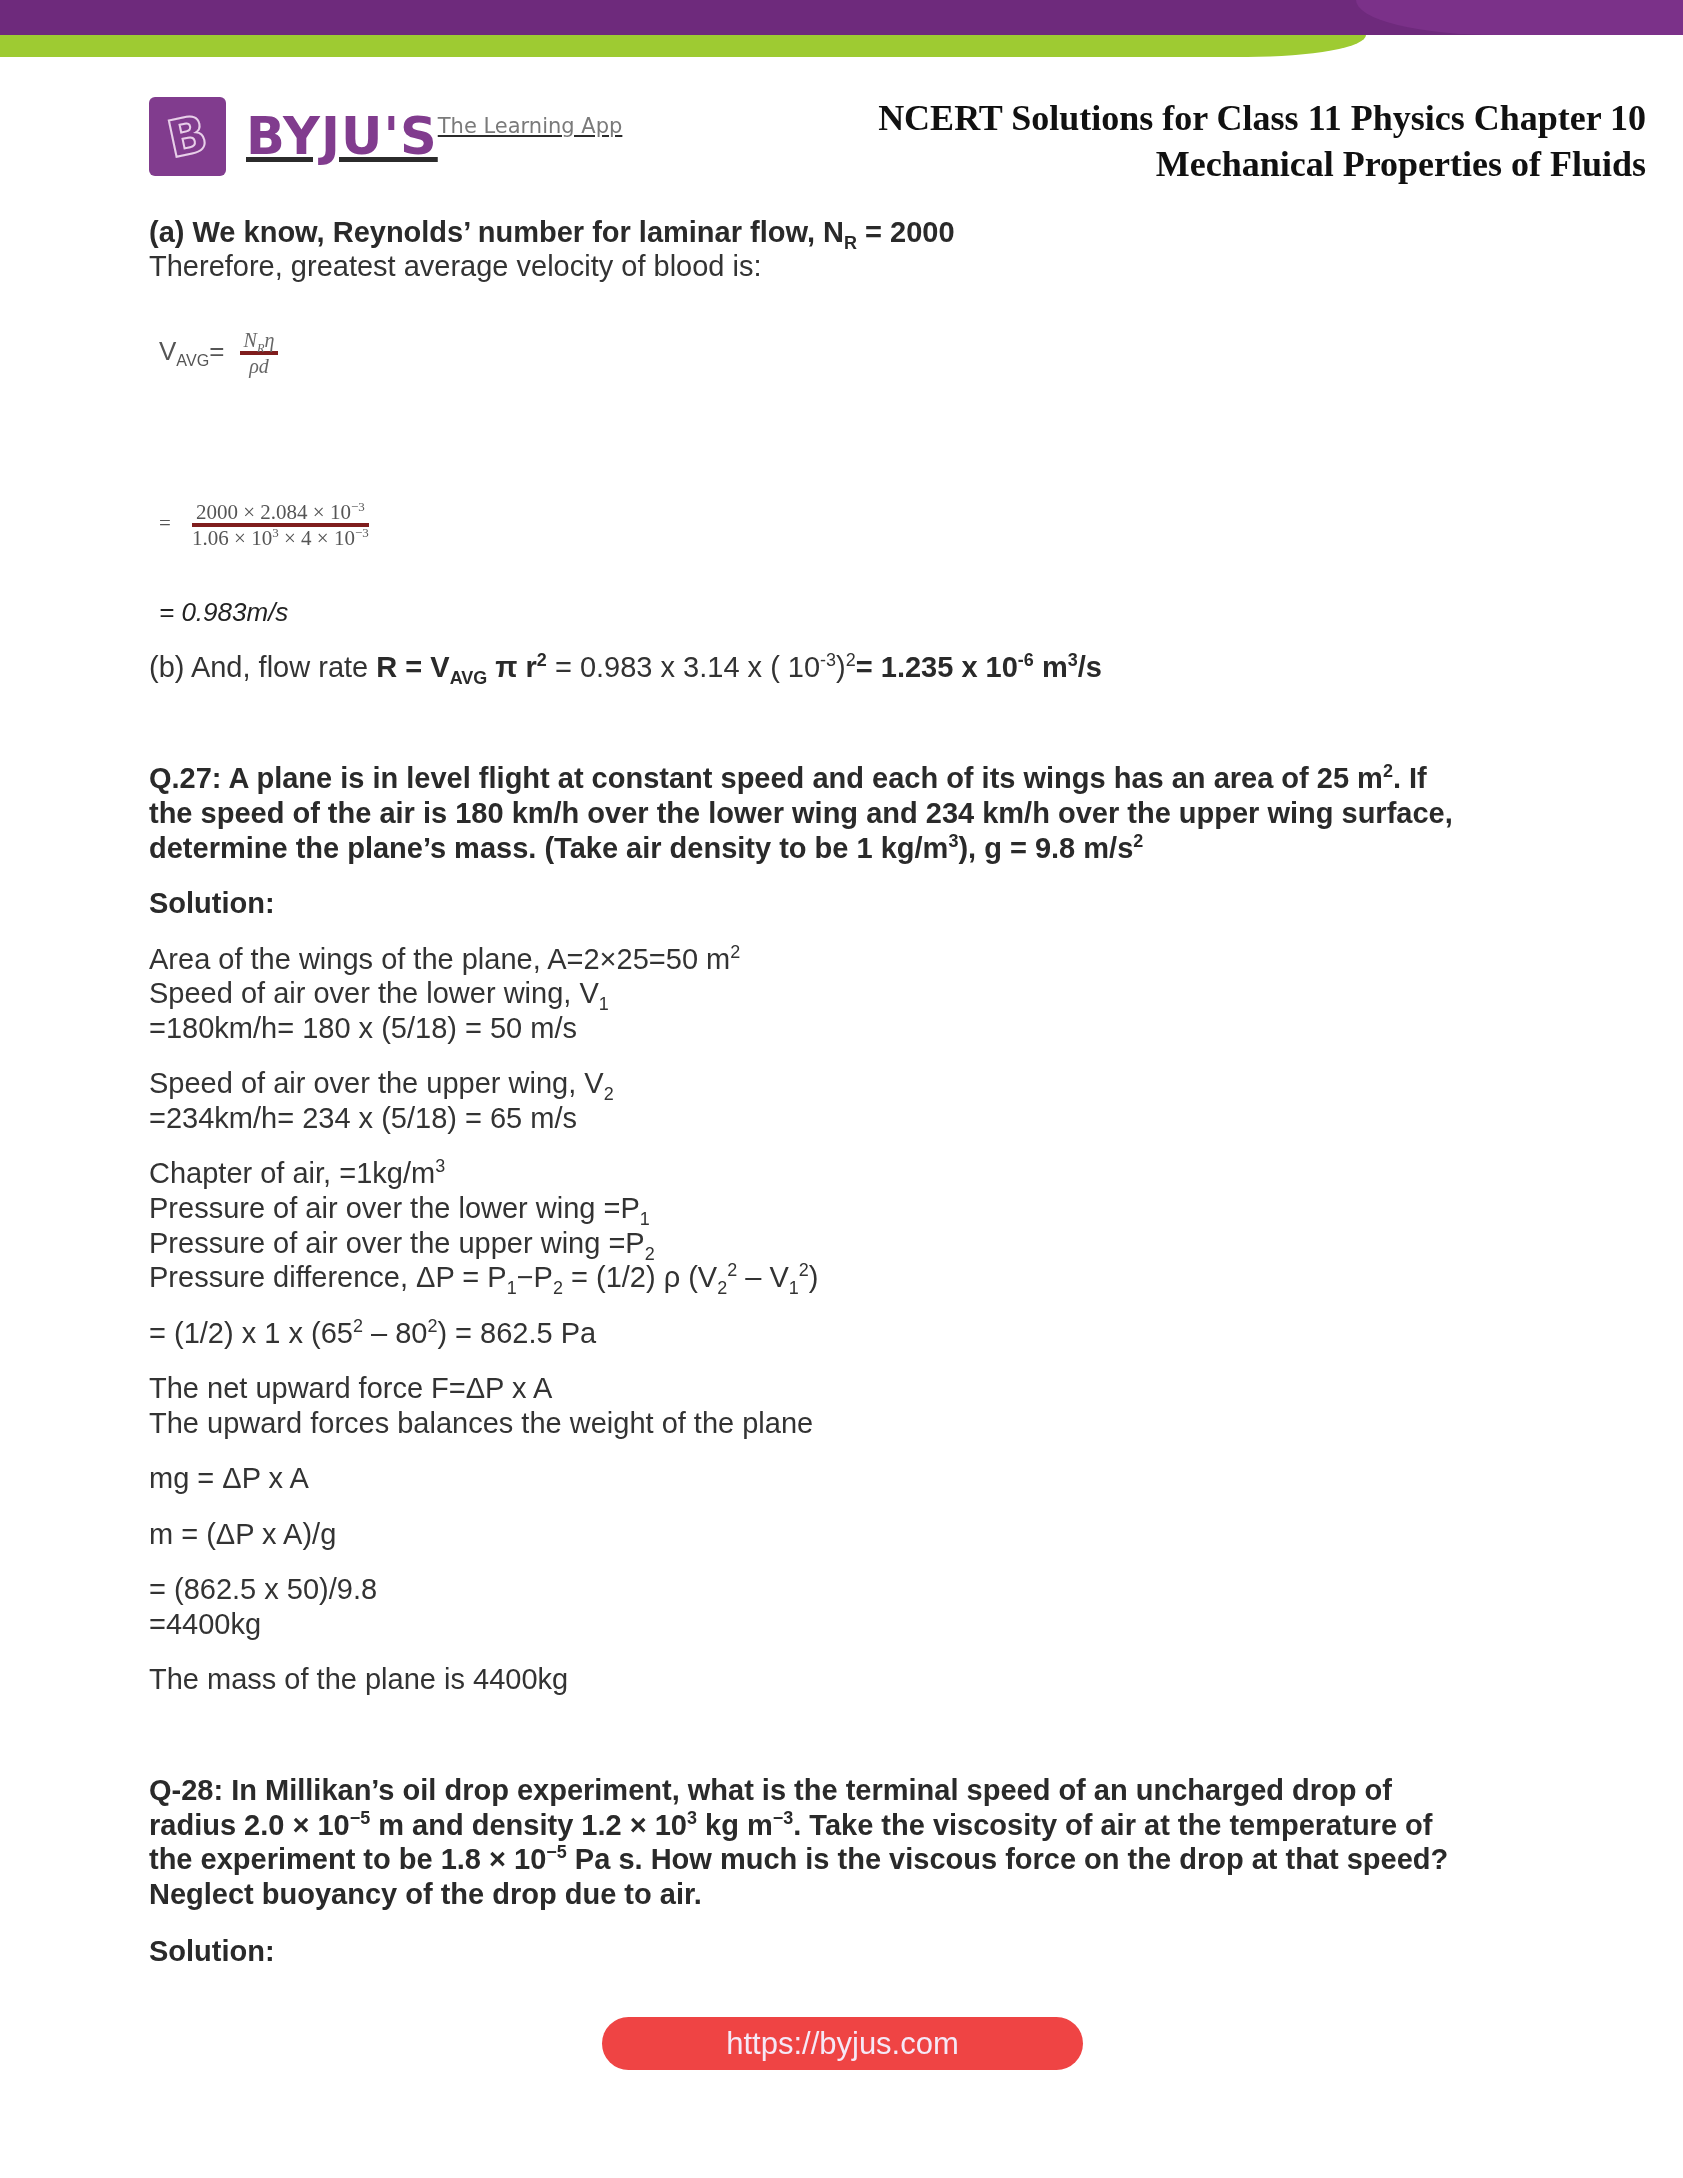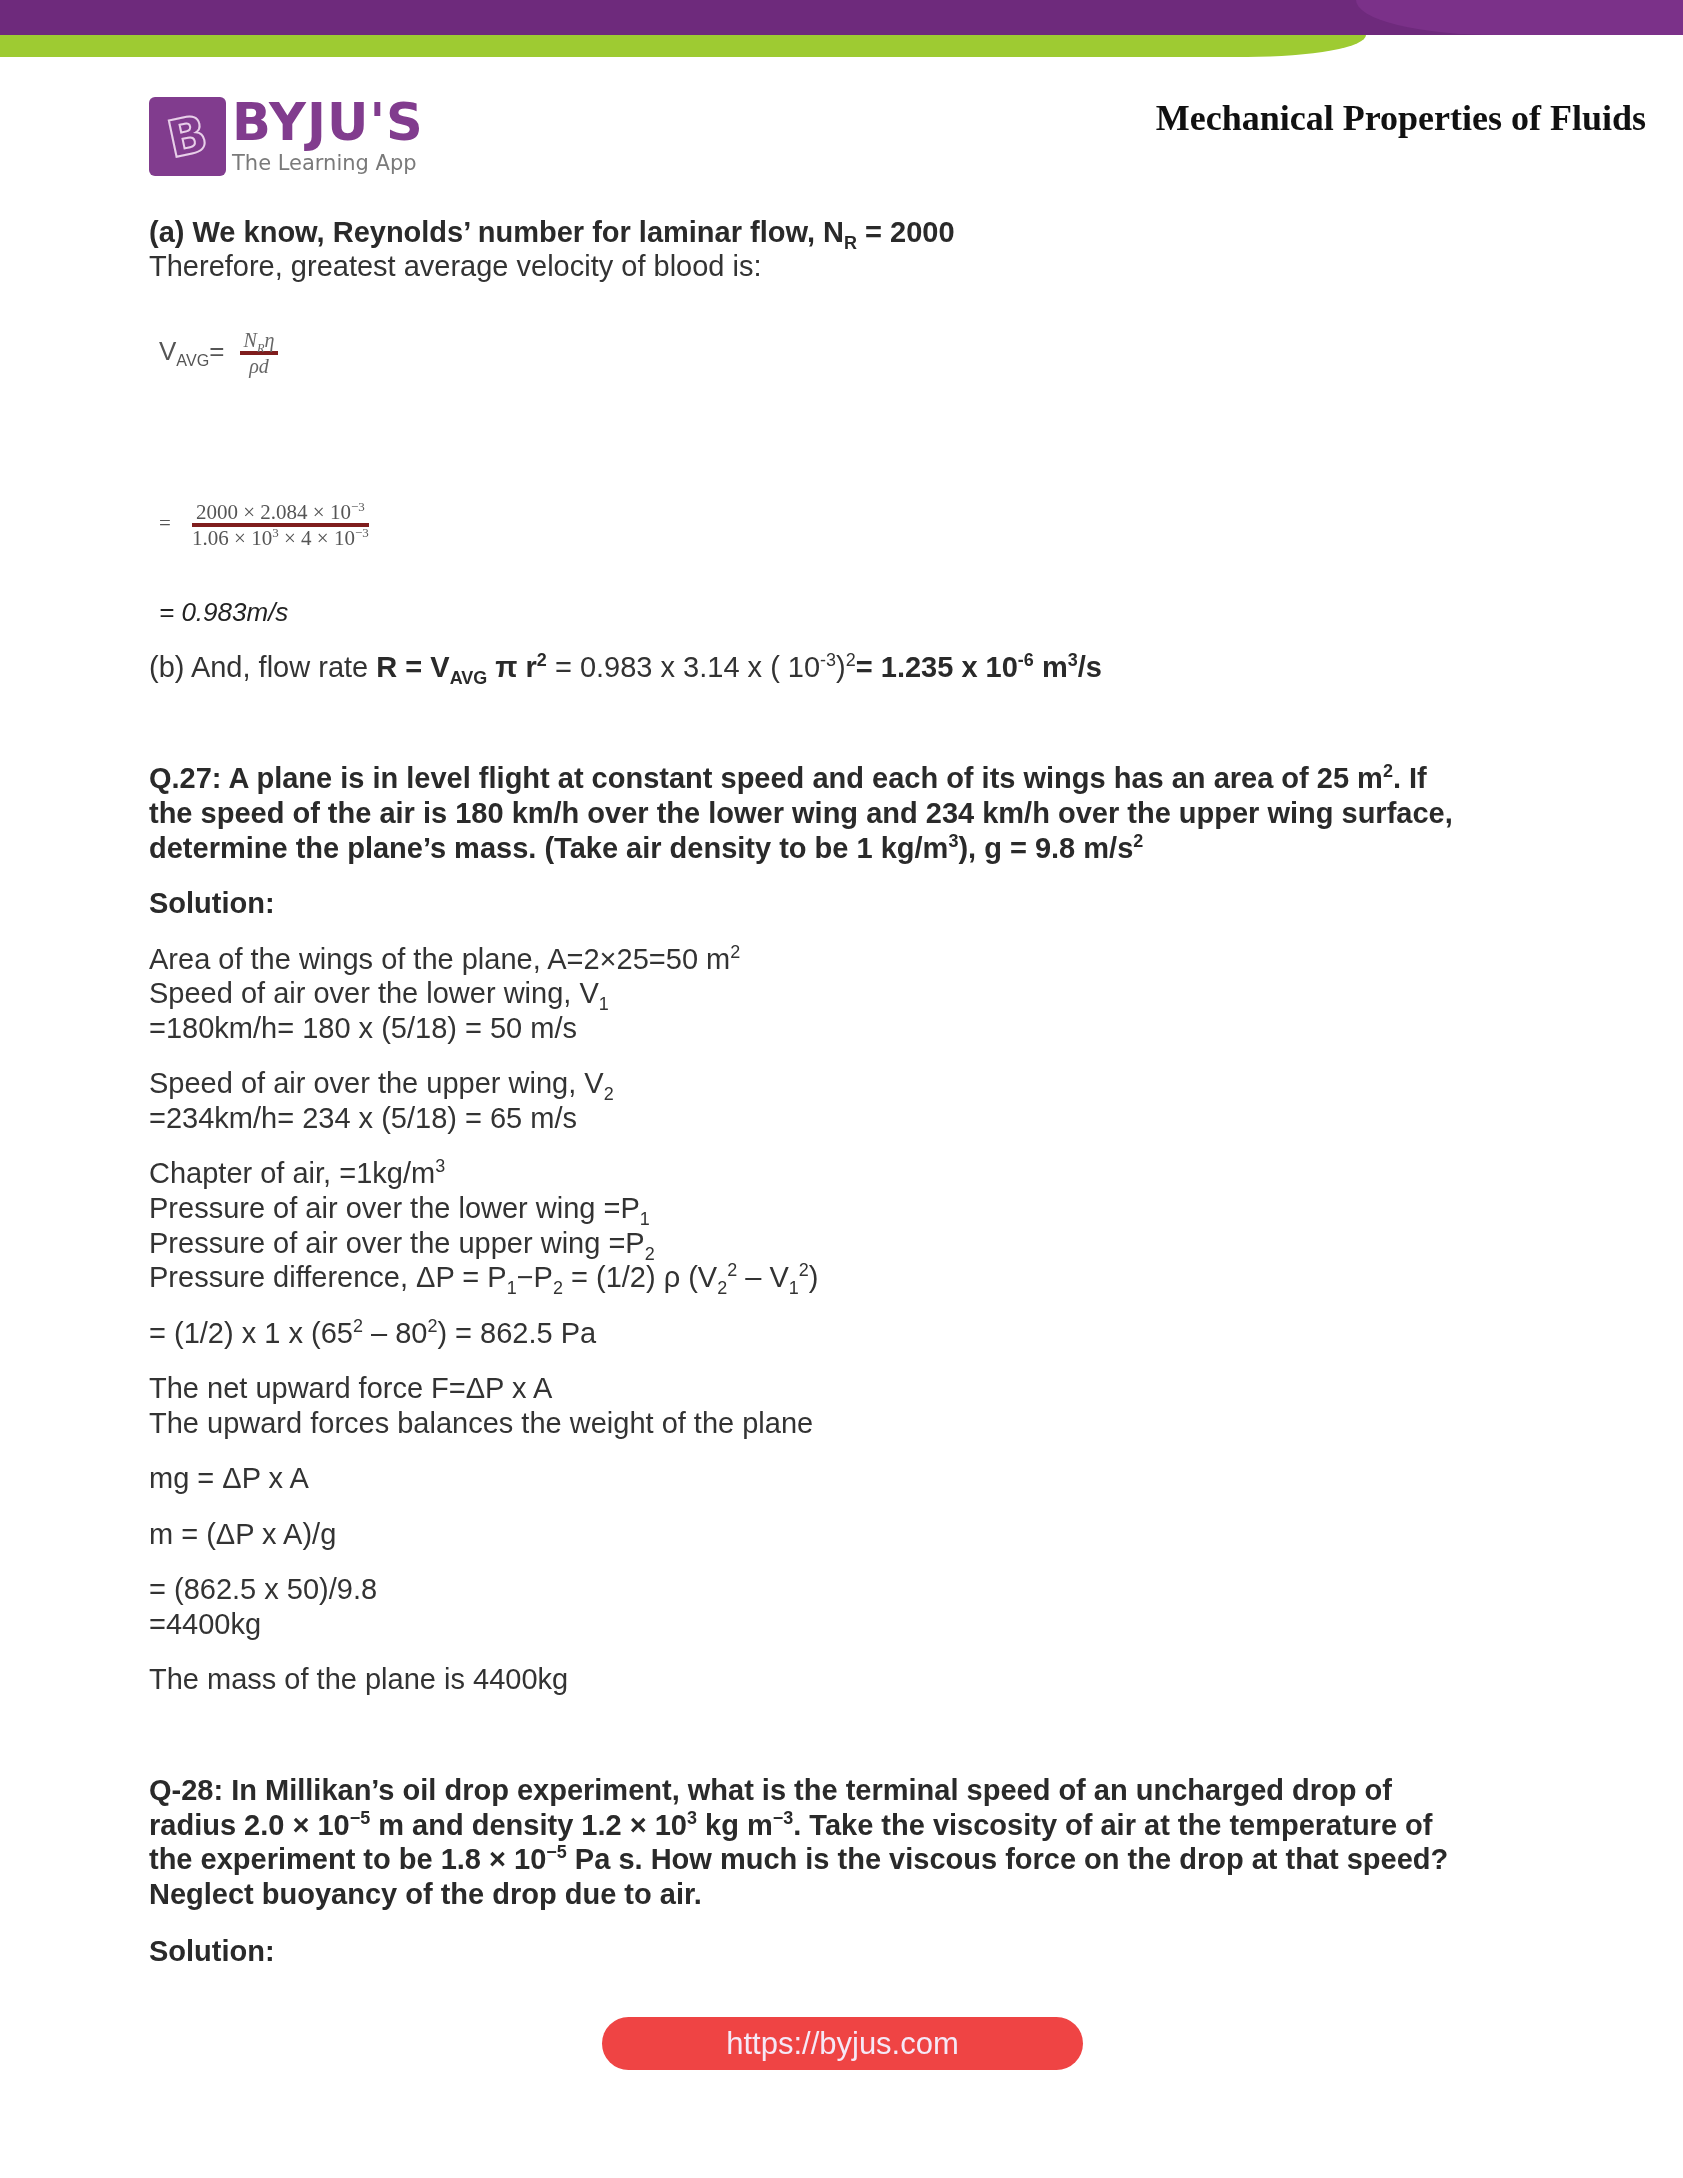--- a/index.html
+++ b/index.html
@@ -14,21 +14,21 @@
                      background: #7b3189; border-bottom-left-radius: 139px 35px; }
   .banner .green { position: absolute; left: 0; top: 35px; width: 1366px; height: 22px;
                    background: #9ecb32; border-bottom-right-radius: 119px 22px; }
 
   
   .logo { position: absolute; left: 149px; top: 97px; display: flex; align-items: center; }
   .logo-mark { width: 77px; height: 79px; background: #813c8e; border-radius: 6px;
                display: flex; align-items: center; justify-content: center; }
   .logo-mark span { font-family: "DejaVu Sans", sans-serif; font-weight: bold; font-size: 51px;
                     color: #813c8e; -webkit-text-stroke: 2px #e8cfe9; transform: rotate(-12deg); }
-  .logo-text { margin-left: 6px; display: flex; flex-direction: column; }
+  .logo-text { margin-left: 20px; display: flex; flex-direction: row; text-decoration: underline; }
   .logo-name { font-family: "DejaVu Sans", sans-serif; font-weight: bold; font-size: 51px;
                color: #813c8e; line-height: 51px; letter-spacing: 1px; }
   .logo-tag { font-family: "DejaVu Sans", sans-serif; font-size: 21px; color: #7a7a7a;
               line-height: 26px; margin-top: 2px; }
 
   .doc-title { position: absolute; right: 37px; top: 95px; text-align: right;
                font-family: "Liberation Serif", serif; font-weight: bold; font-size: 36px;
                line-height: 46px; color: #111; }
 
   
@@ -61,20 +61,21 @@
   <div class="logo-mark">
     <span>B</span>
   </div>
   <div class="logo-text">
     <div class="logo-name">BYJU'S</div>
     <div class="logo-tag">The Learning App</div>
   </div>
 </div>
 
 <div class="doc-title">
+  <div>NCERT Solutions for Class 11 Physics Chapter 10</div>
   <div>Mechanical Properties of Fluids</div>
 </div>
 
 <div class="content">
 
   <div class="line bold" style="top:214px;">
     <span>(a) We know, Reynolds’ number for laminar flow, N</span><sub>R</sub><span> = 2000</span>
   </div>
   <div class="line" style="top:248px;">Therefore, greatest  average velocity of blood is:</div>
 

